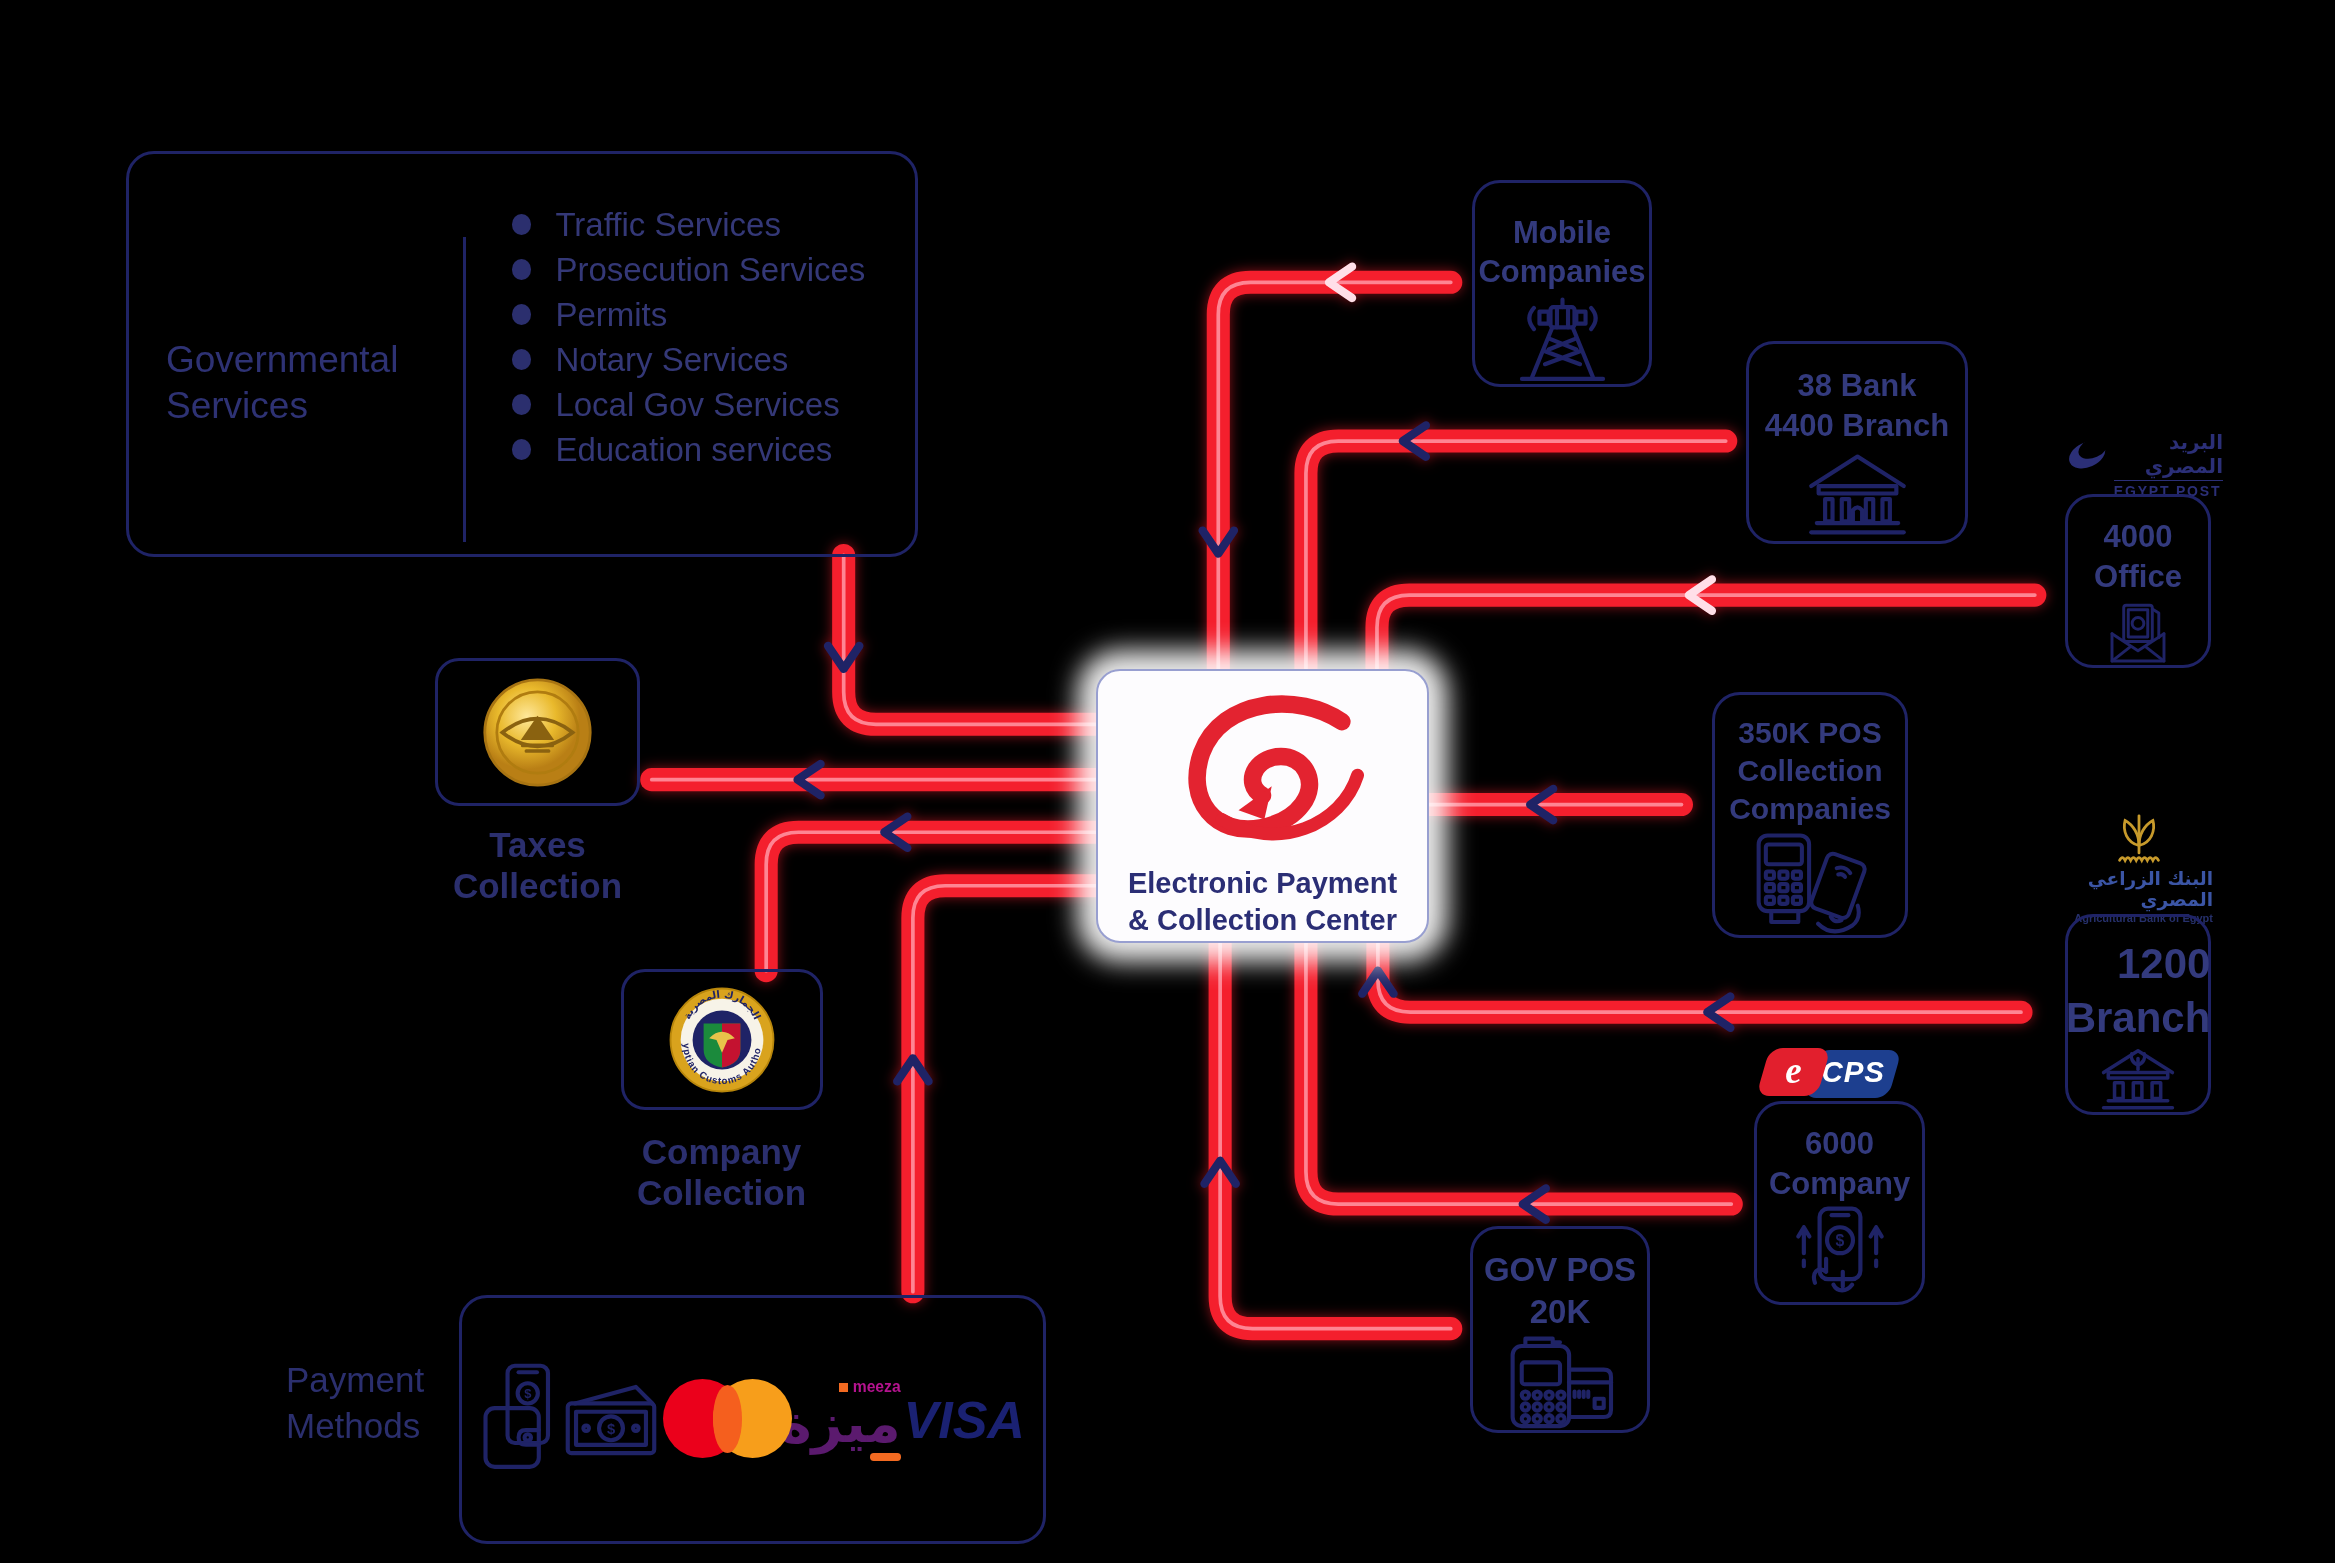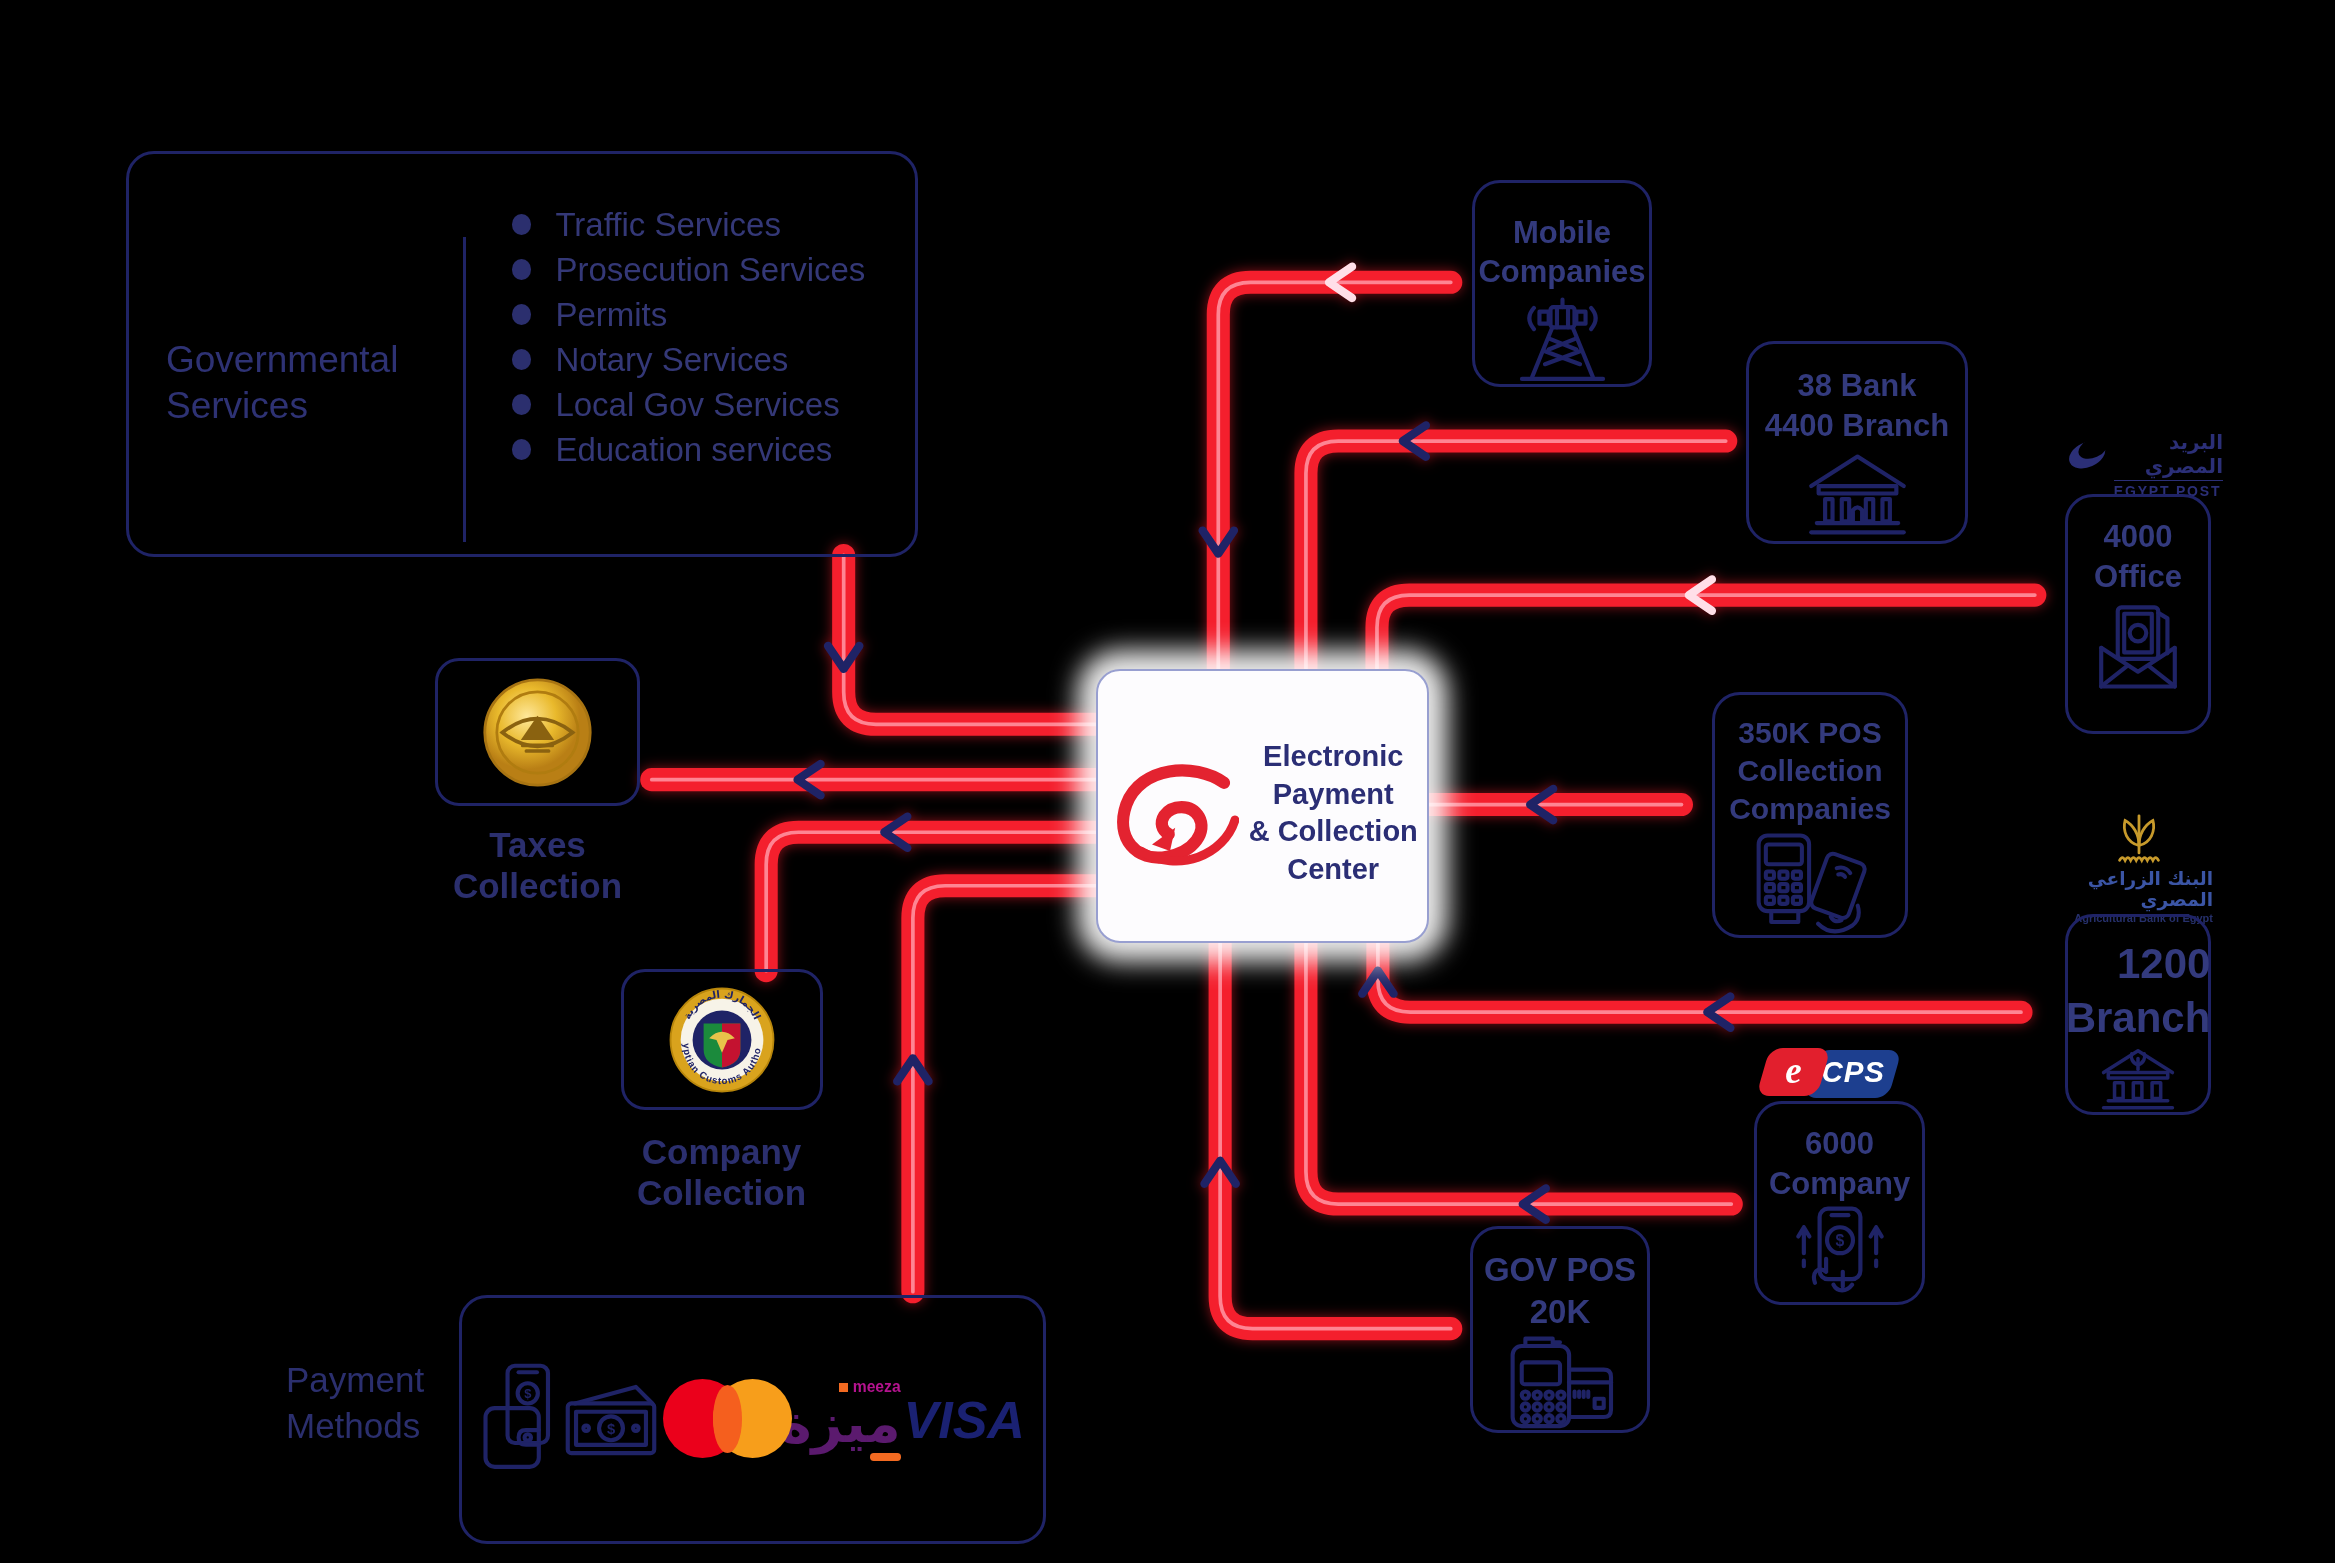--- a/index.html
+++ b/index.html
@@ -12,21 +12,21 @@
   .sub{color:#2b2f6e;font-weight:600;text-align:center;line-height:1.18;}
   svg{display:block;}
   .conn-main{stroke:#f41f2d;stroke-width:25;fill:none;stroke-linecap:round;}
   .conn-core{stroke:#ff98a6;stroke-width:4;fill:none;stroke-linecap:round;opacity:.85;}
   .chev{fill:none;stroke-linejoin:round;stroke-linecap:round;stroke-width:9;}
   .chev.navy{stroke:#1f2366;}
   .chev.light{stroke:#ffdfe8;}
   .glowlines{filter:drop-shadow(0 0 6.5px rgba(244,31,45,.55));}
   .center-box{position:absolute;left:1096px;top:669px;width:329px;height:270px;background:#fdfcfe;
       border:2.8px solid #989fd0;border-radius:24px;box-shadow:0 0 26px 18.5px rgba(255,255,255,.92);
-      display:flex;flex-direction:row;align-items:center;}
+      display:flex;flex-direction:column;align-items:center;}
   .center-text{font-weight:700;color:#2b2e75;font-size:29px;line-height:1.3;text-align:center;}
   .icon-line{stroke:#1f2366;stroke-width:4.5;fill:none;stroke-linecap:round;stroke-linejoin:round;}
   .gov-item{display:flex;align-items:center;height:45px;}
   .gov-dot{width:19.4px;height:21px;border-radius:50%;background:#2b2f6e;margin-right:24px;flex:none;}
   .gov-text{font-size:33px;color:#343877;font-weight:500;}
   .arabic{font-family:"DejaVu Sans","Liberation Sans",sans-serif;}
   .visa{font-size:52px;font-weight:700;font-style:italic;color:#1a2172;letter-spacing:0px;}
   .mc-circle{position:absolute;width:79px;height:79px;border-radius:50%;}
   .cps-chip{position:absolute;height:48px;border-radius:13px;transform:skewX(-16deg);}
 </style>
@@ -182,21 +182,21 @@
   <div class="abs" style="left:2066px;top:430px;width:157px;height:54px;display:flex;align-items:flex-start;">
     <svg width="54" height="48" viewBox="0 0 58 52">
       <ellipse cx="29" cy="27" rx="26" ry="17" fill="#2b2f77" transform="rotate(-24 29 27)"></ellipse>
       <ellipse cx="37" cy="18" rx="21" ry="13" fill="#000" transform="rotate(-24 37 18)"></ellipse>
     </svg>
     <div style="margin-left:5.5px;">
       <div class="arabic" style="font-size:20px;color:#2b2f77;font-weight:700;direction:rtl;">البريد المصري</div>
       <div style="font-size:14px;color:#2b2f77;font-weight:700;letter-spacing:1.8px;border-top:1.8px solid #2b2f77;padding-top:1.8px;margin-top:1.8px;">EGYPT POST</div>
     </div>
   </div>
-  <div class="node" style="left:2065px;top:494px;width:146px;height:240px;">
+  <div class="node" style="left:2065px;top:494px;width:146px;height:174px;">
     <div class="nlabel" style="font-size:31px;margin-top:20px;">
       <div>4000</div>
       <div>Office</div>
     </div>
     <svg width="92" height="92" viewBox="0 0 100 100" style="margin-top:3.7px;">
       <g class="icon-line">
         <rect x="28" y="8" width="44" height="56" rx="4"></rect>
         <rect x="35" y="15" width="30" height="42"></rect>
         <circle cx="50" cy="36" r="9"></circle>
         <path d="M72 14 L82 20 V58"></path>

